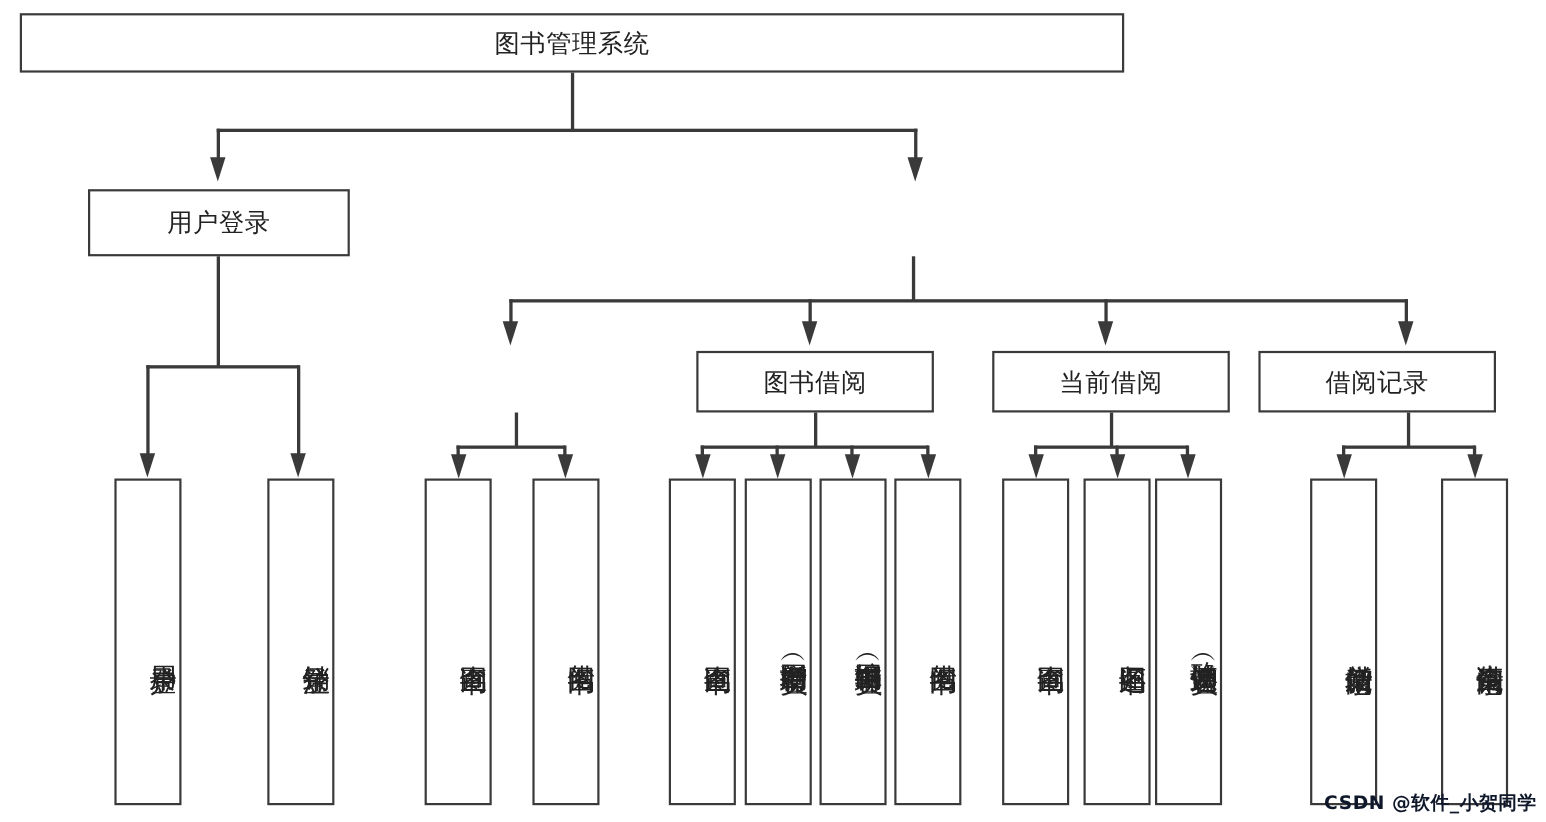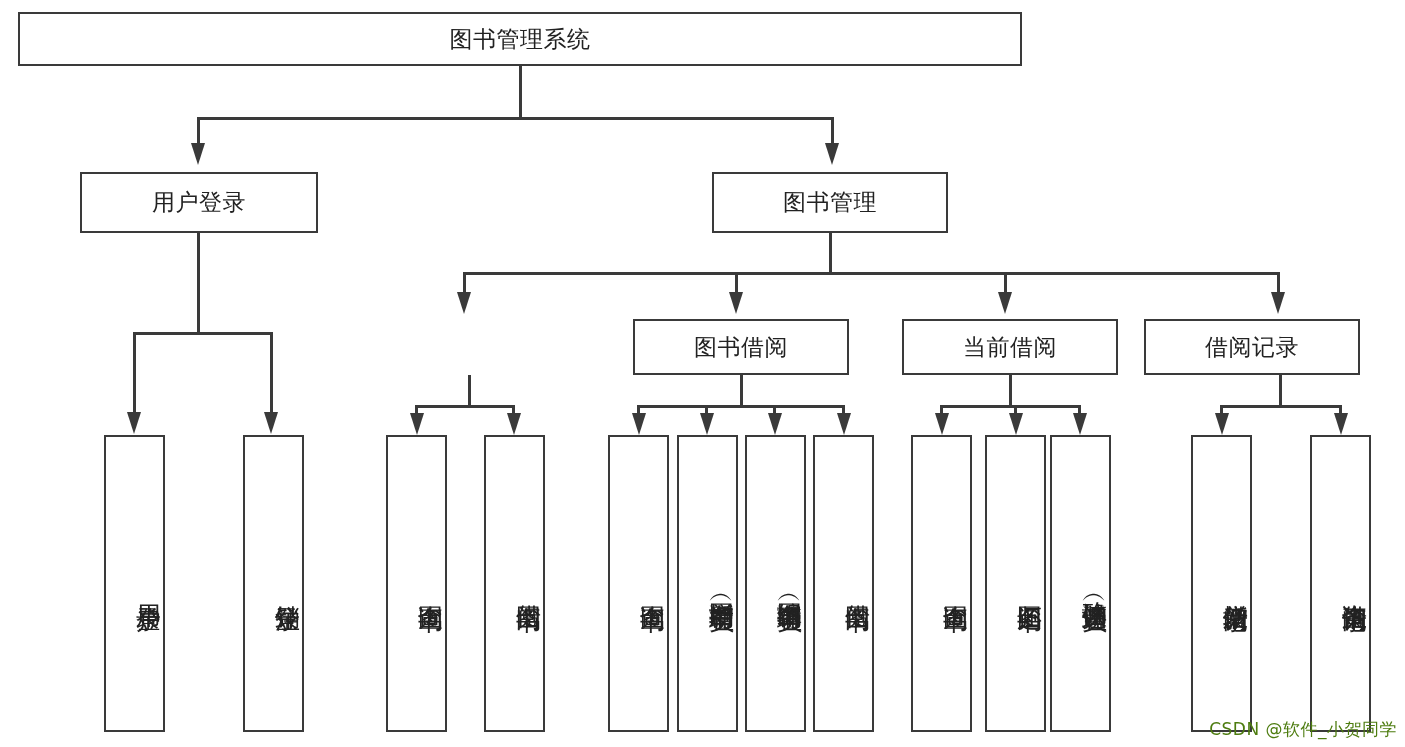--- a/index.html
+++ b/index.html
@@ -58,46 +58,44 @@
     height: 0;
     border-left: 7.5px solid transparent;
     border-right: 7.5px solid transparent;
     border-top: 22px solid #3a3a3a;
   }
   #watermark {
     position: absolute;
     right: 8px;
     bottom: 6px;
     font-size: 17px;
-    color: #4d7c0f;
+    color: #0f172a;
     white-space: nowrap;
     letter-spacing: 0.5px;
+    font-weight: bold;
   }
 </style>
 </head>
 <body>
 
 <div id="canvas">
 
   <div class="node node-h" style="left:18px; top:12px; width:1004px; height:54px;">
     <span>图书管理系统</span>
   </div>
 
   <div class="edge edge-v" style="left:519px; top:66px; width:2.5px; height:52px;"></div>
   <div class="edge edge-h" style="left:197px; top:117px; width:637px; height:2.5px;"></div>
   <div class="edge edge-v" style="left:197px; top:117px; width:2.5px; height:28px;"></div>
   <div class="edge edge-v" style="left:831px; top:117px; width:2.5px; height:28px;"></div>
   <div class="arrow" style="left:190.5px; top:143px;"></div>
   <div class="arrow" style="left:824.5px; top:143px;"></div>
 
   <div class="node node-h" style="left:80px; top:172px; width:238px; height:61px;">
     <span>用户登录</span>
-  </div>
-  <div class="node node-h" style="left:712px; top:172px; width:236px; height:61px;">
-    <span>图书管理</span>
   </div>
 
   <div class="edge edge-v" style="left:197px; top:233px; width:2.5px; height:100px;"></div>
   <div class="edge edge-h" style="left:133px; top:332px; width:139px; height:2.5px;"></div>
   <div class="edge edge-v" style="left:133px; top:332px; width:2.5px; height:82px;"></div>
   <div class="edge edge-v" style="left:270px; top:332px; width:2.5px; height:82px;"></div>
   <div class="arrow" style="left:126.5px; top:412px;"></div>
   <div class="arrow" style="left:263.5px; top:412px;"></div>
 
   <div class="edge edge-v" style="left:829px; top:233px; width:2.5px; height:40px;"></div>

